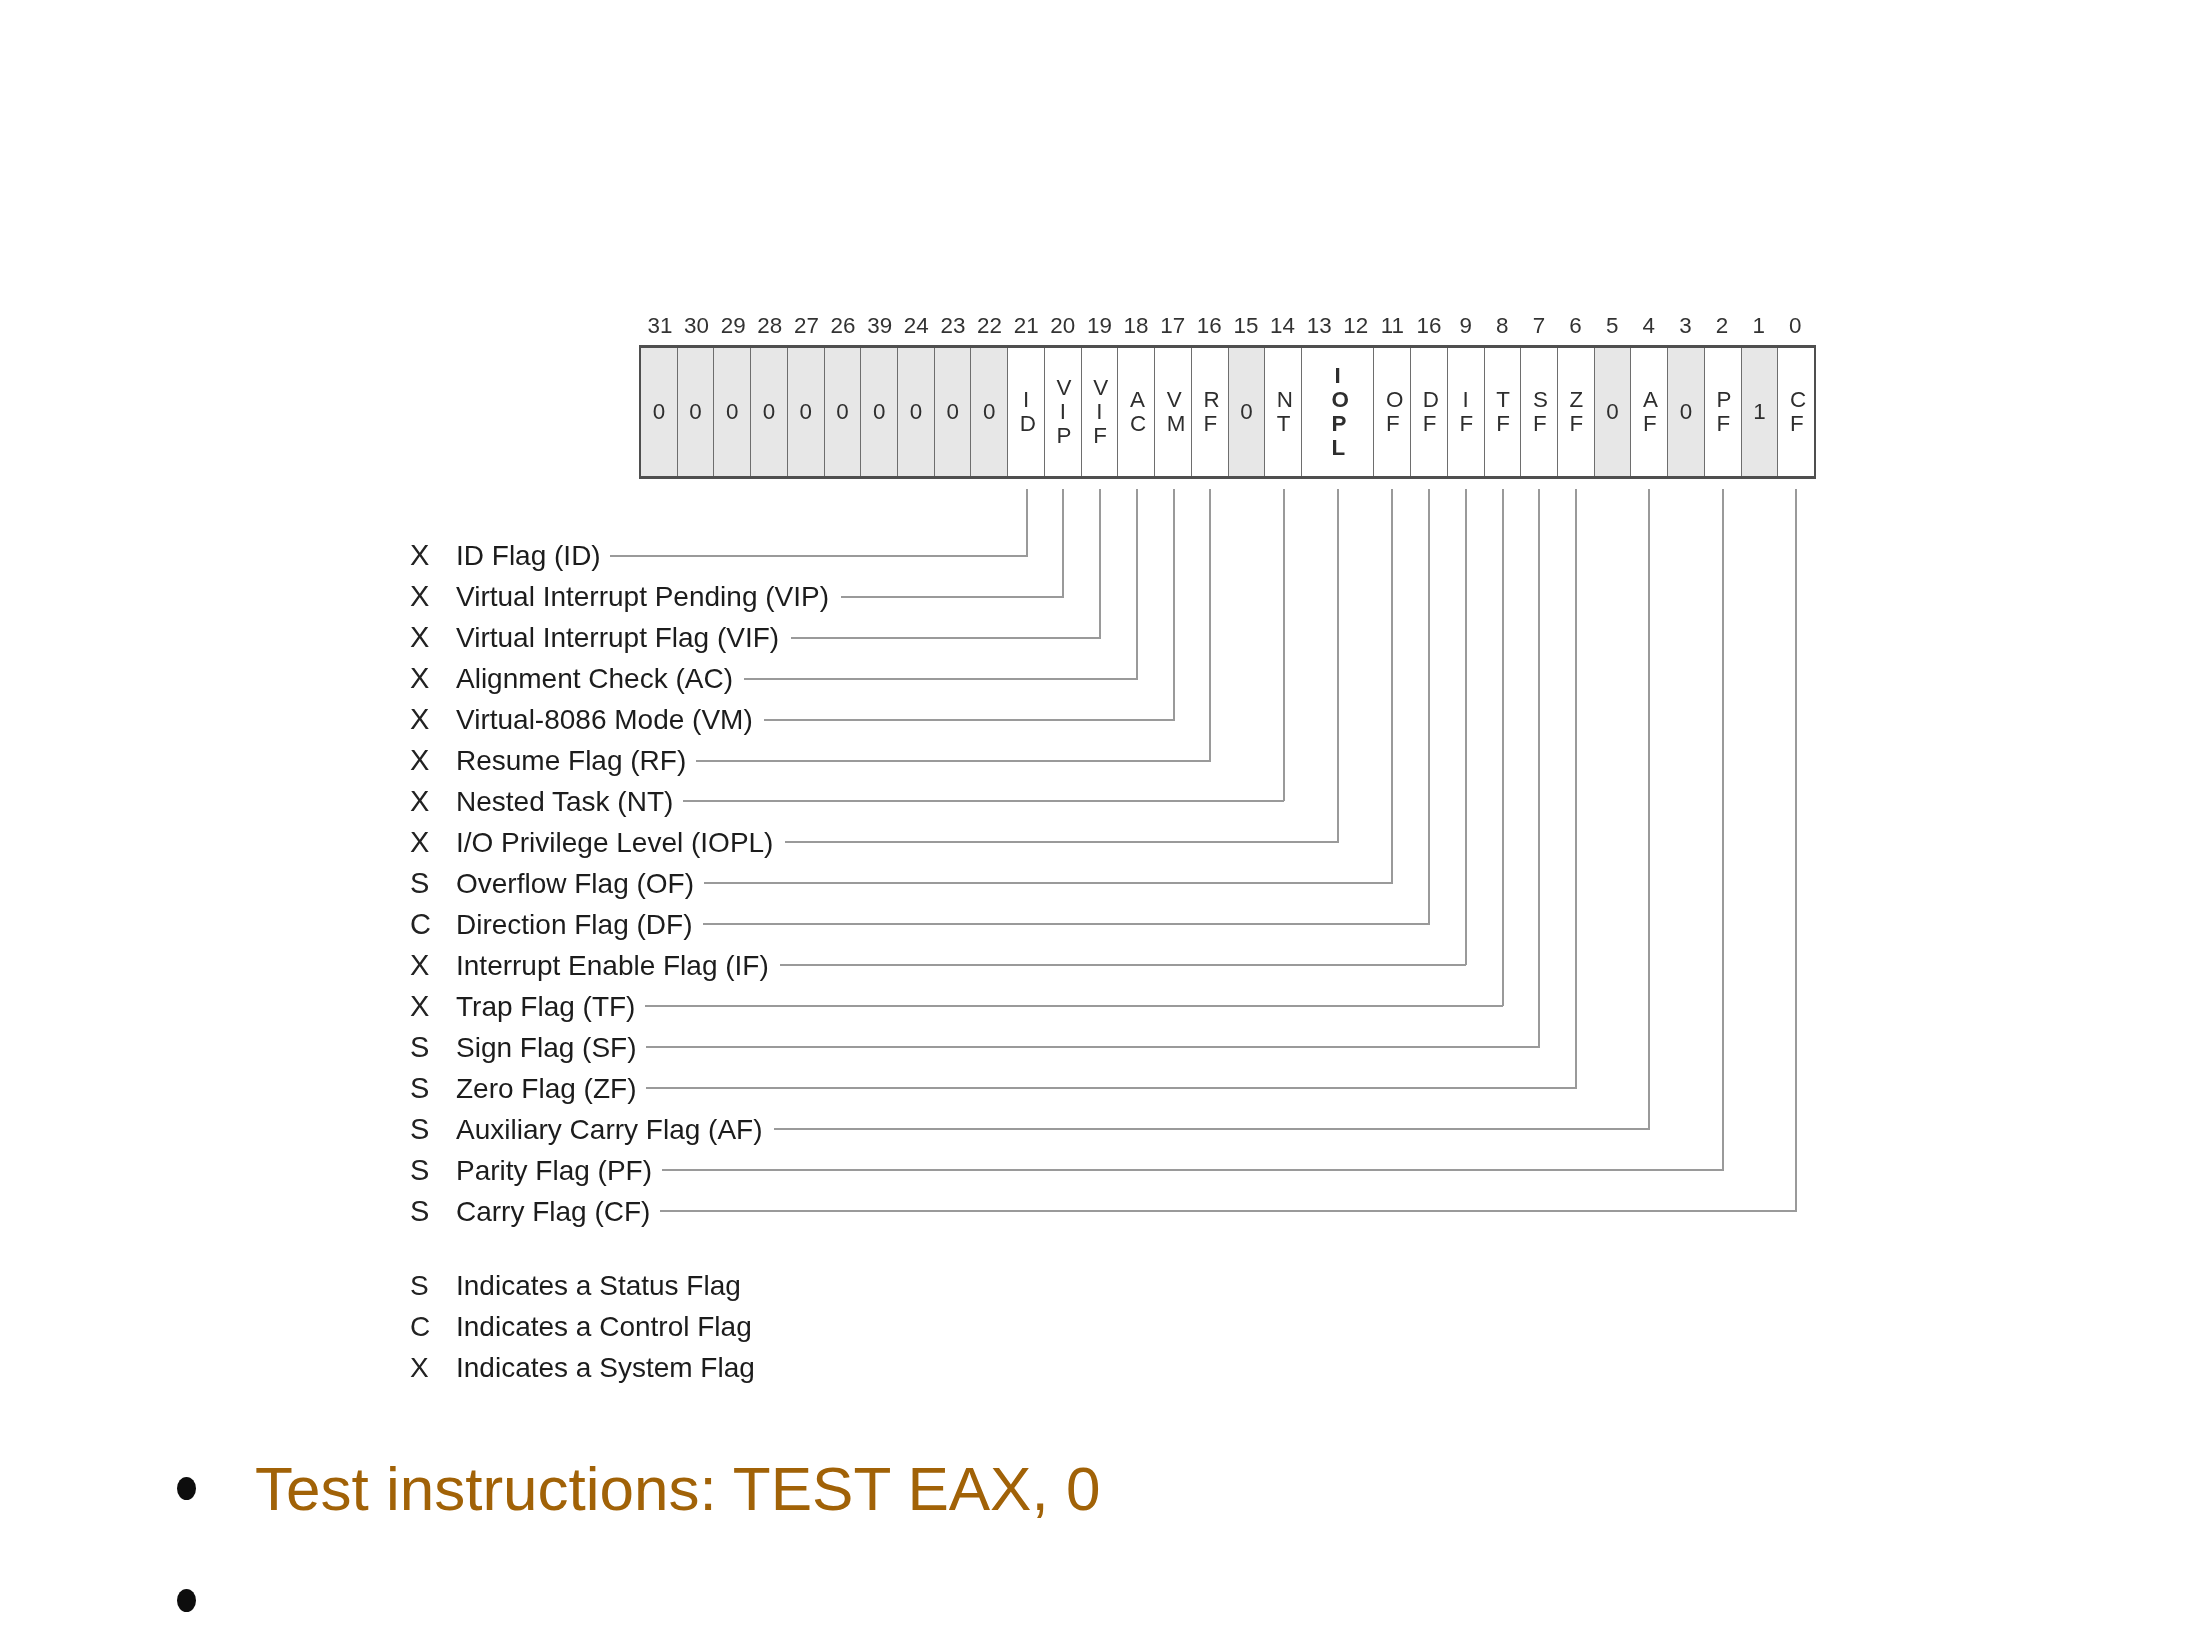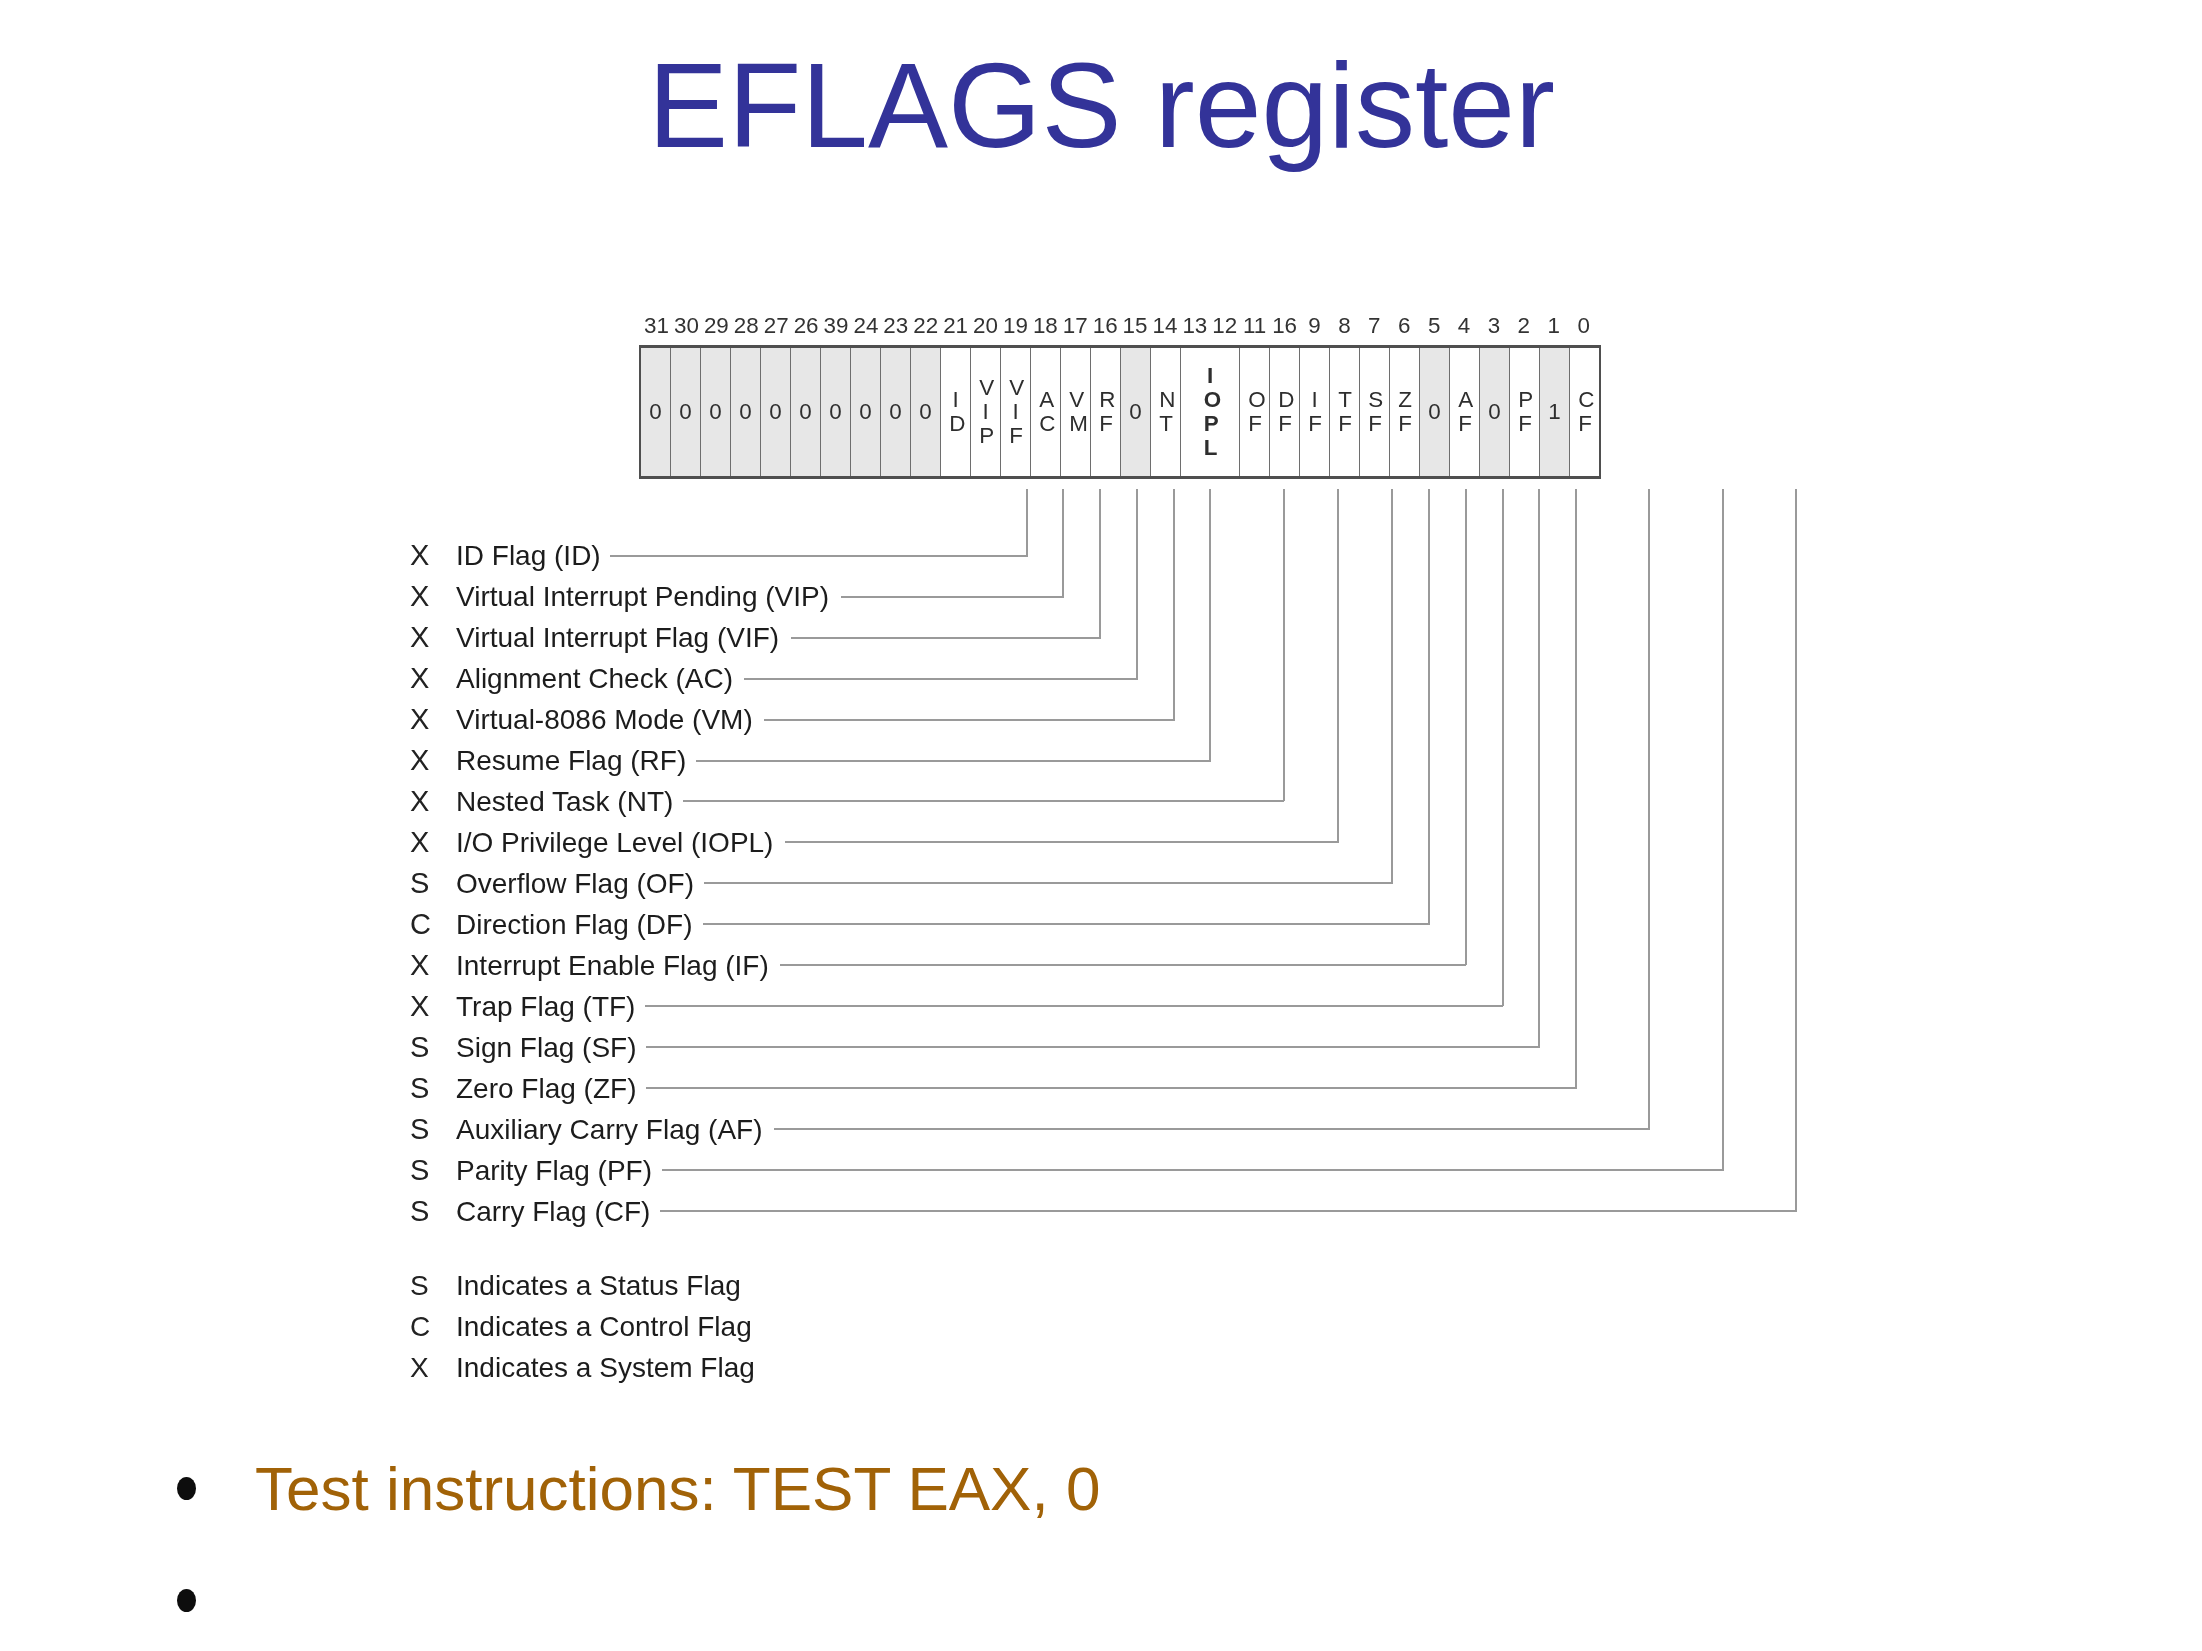--- a/index.html
+++ b/index.html
@@ -7,21 +7,21 @@
   .slide {
     position: relative; width: 2203px; height: 1652px; overflow: hidden;
     background: #ffffff; font-family: "Liberation Sans", sans-serif;
     --c-title: #333399; --c-line: #9a9a9a; --c-shaded: #e7e7e7;
     --c-border: #4f4f4f; --c-sep: #6e6e6e; --c-text: #1c1c1c;
   }
   .title {
     position: absolute; top: 33px; left: 0; width: 100%; text-align: center;
     font-size: 120px; line-height: 1.2; font-weight: 400; color: var(--c-title);
   }
-  .reg { position: absolute; left: 639px; top: 313px; width: 962px; }
+  .reg { position: absolute; left: 639px; top: 313px; width: 1177px; }
   .reg-numbers { display: flex; padding: 0 2.6px; margin-bottom: 6px; }
   .bitnum { flex: 1 1 0; text-align: center; font-size: 22.4px; color: #333333; white-space: nowrap; }
   .reg-box {
     display: flex; height: 134px; background: #ffffff;
     border: 2.6px solid var(--c-border); border-top-width: 3.4px; border-bottom-width: 3.4px;
   }
   .cell { flex: 1 1 0; display: flex; align-items: center; justify-content: center; background: #ffffff; }
   .cell + .cell { border-left: 1.7px solid var(--c-sep); }
   .cell.span2 { flex: 2 1 0; font-weight: bold; }
   .cell.shaded { background: var(--c-shaded); }
@@ -43,21 +43,20 @@
   .bullet-text { font-size: 62px; color: #a16207; white-space: nowrap; }
   .lines { position: absolute; left: 0; top: 0; width: 100%; height: 100%; pointer-events: none; }
   .hline, .vline { position: absolute; background: var(--c-line); }
   .hline { height: 1.7px; }
   .vline { width: 1.7px; }
 </style>
 </head>
 <body>
 
 <div class="slide" style="--c-title: #333399; --c-line: #9a9a9a; --c-shaded: #e7e7e7; --c-border: #4f4f4f; --c-text: #1c1c1c;">
-  <div class="title">EFLAGS register</div>
 
   <div class="reg">
     <div class="reg-numbers">
         <div class="bitnum">31</div>
         <div class="bitnum">30</div>
         <div class="bitnum">29</div>
         <div class="bitnum">28</div>
         <div class="bitnum">27</div>
         <div class="bitnum">26</div>
         <div class="bitnum">39</div>

